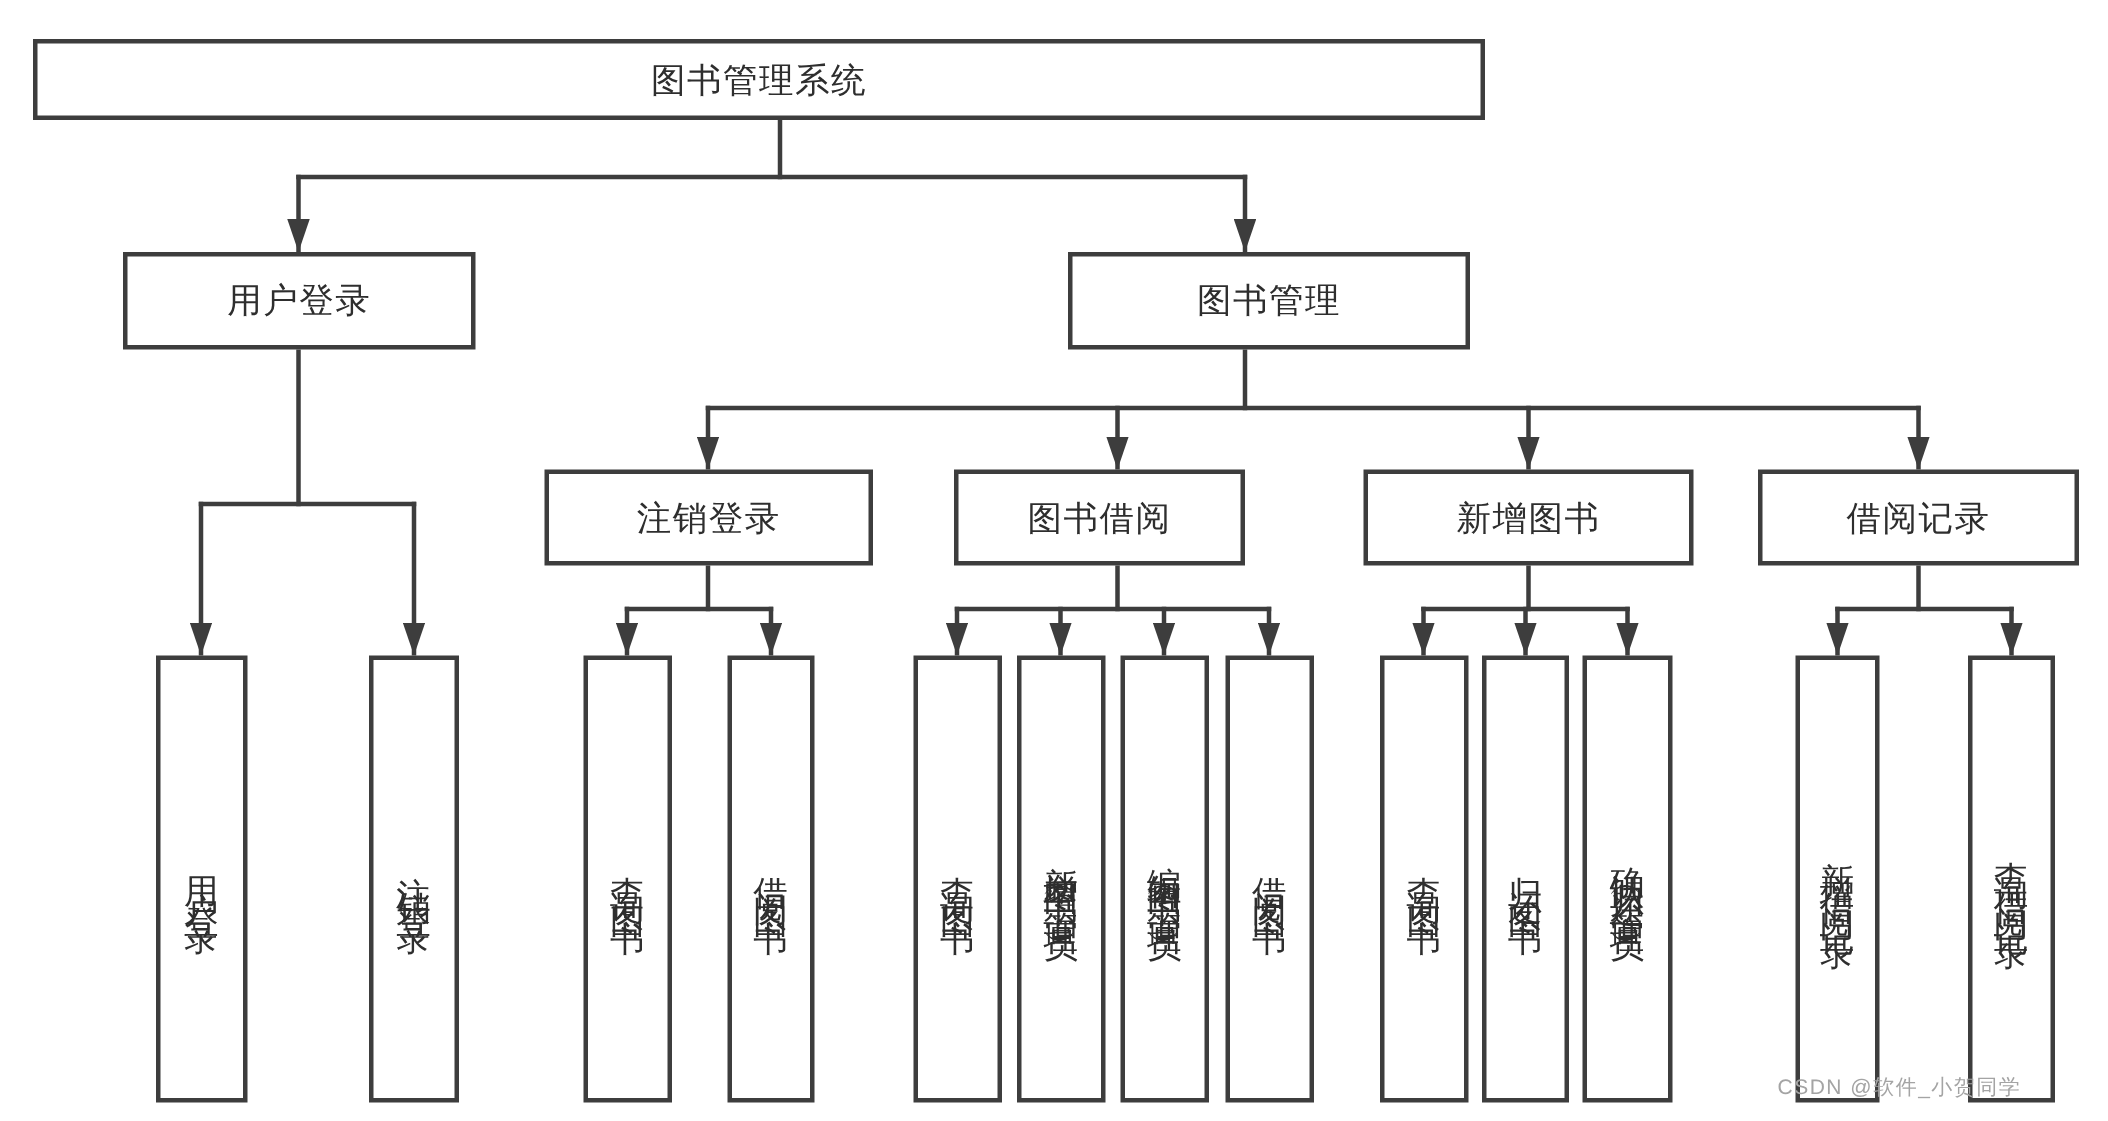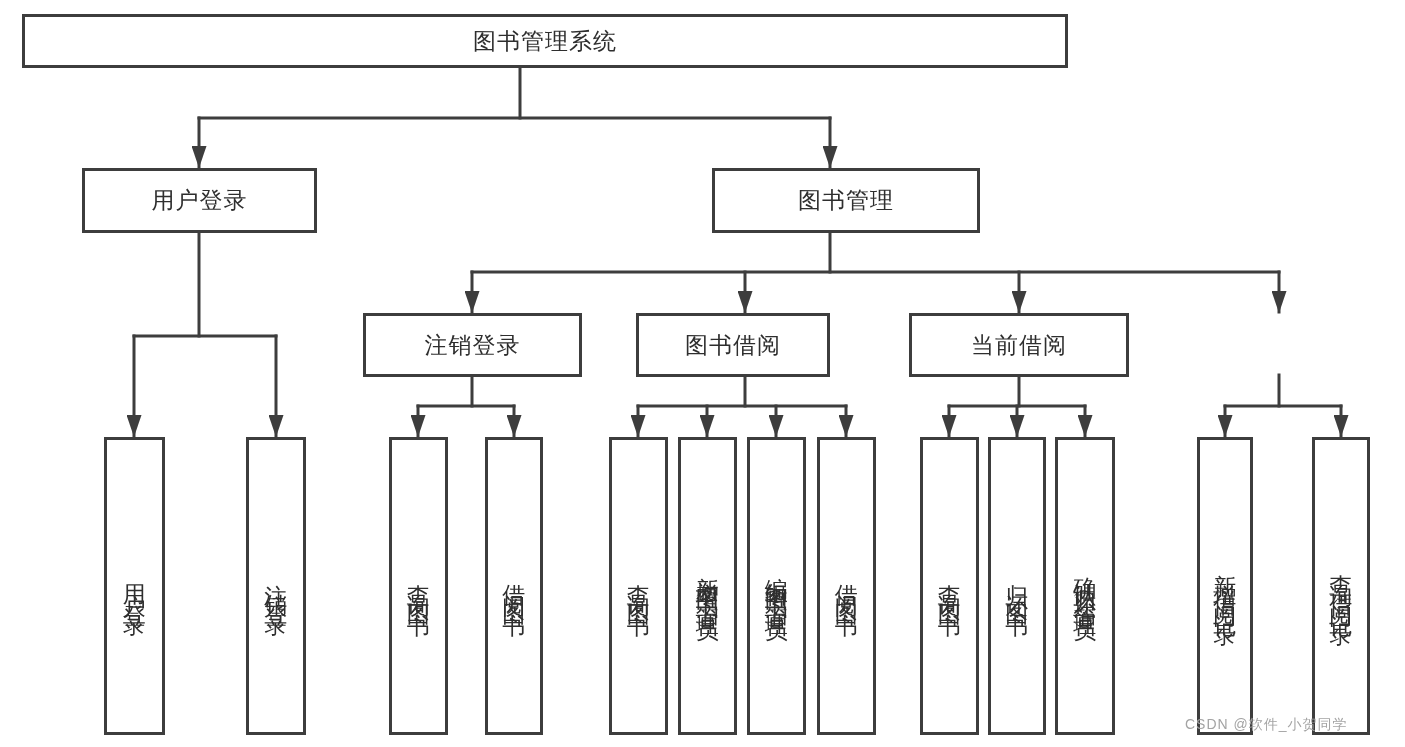--- a/index.html
+++ b/index.html
@@ -95,39 +95,42 @@
     </g>
 
     <g>
       <path class="c" d="M1279,375 V406"></path>
       <path class="c" d="M1225,406 H1341"></path>
       <path class="c" d="M1225,406 V436" marker-end="url(#ah)"></path>
       <path class="c" d="M1341,406 V436" marker-end="url(#ah)"></path>
     </g>
   </svg>
 
-  <div class="box" style="left:22px;top:14px;width:1046px;height:54px">
+  <div class="box" style="left:22px;top:26px;width:968px;height:54px">
     <span class="hlabel">图书管理系统</span>
   </div>
 
   <div class="box" style="left:82px;top:168px;width:235px;height:65px">
     <span class="hlabel">用户登录</span>
   </div>
   <div class="box" style="left:712px;top:168px;width:268px;height:65px">
     <span class="hlabel">图书管理</span>
   </div>
 
   <div class="box" style="left:363px;top:313px;width:219px;height:64px">
     <span class="hlabel">注销登录</span>
   </div>
   <div class="box" style="left:636px;top:313px;width:194px;height:64px">
     <span class="hlabel">图书借阅</span>
   </div>
   <div class="box" style="left:909px;top:313px;width:220px;height:64px">
-    <span class="hlabel">当前借阅</span>
+    <span class="hlabel">新增图书</span>
+  </div>
+  <div class="box" style="left:1172px;top:313px;width:214px;height:64px">
+    <span class="hlabel">借阅记录</span>
   </div>
 
   <div class="box" style="left:104px;top:437px;width:61px;height:298px">
     <span class="vtext">用户登录</span>
   </div>
   <div class="box" style="left:246px;top:437px;width:60px;height:298px">
     <span class="vtext">注销登录</span>
   </div>
 
   <div class="box" style="left:389px;top:437px;width:59px;height:298px">

